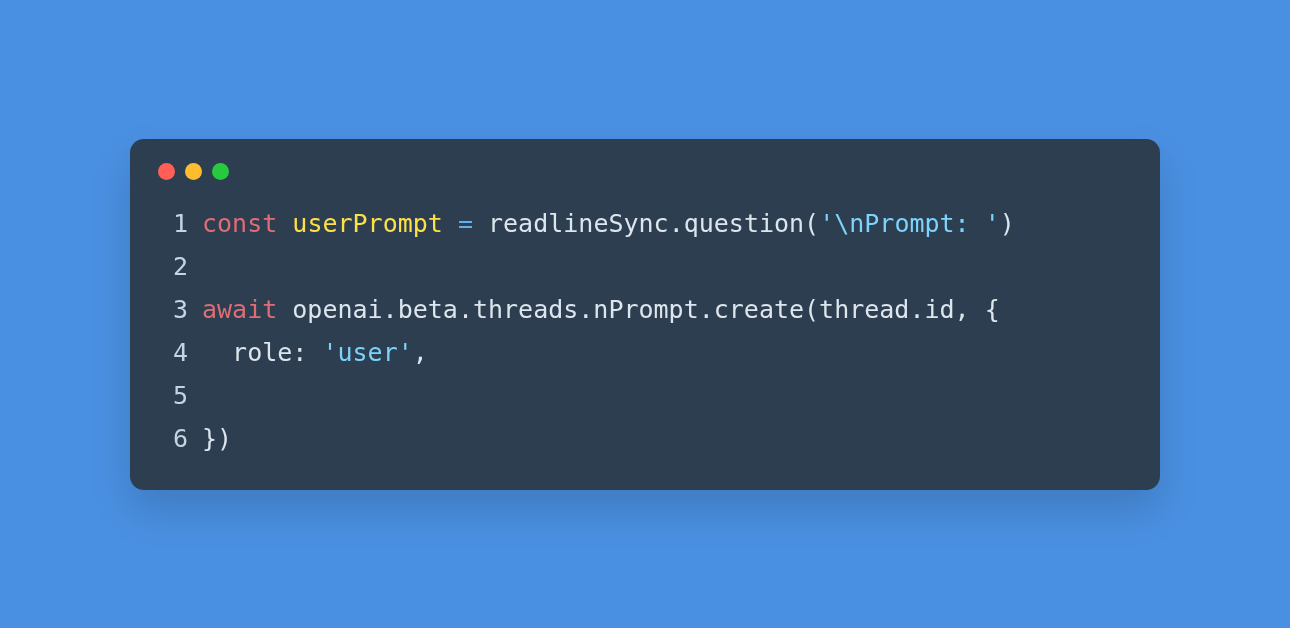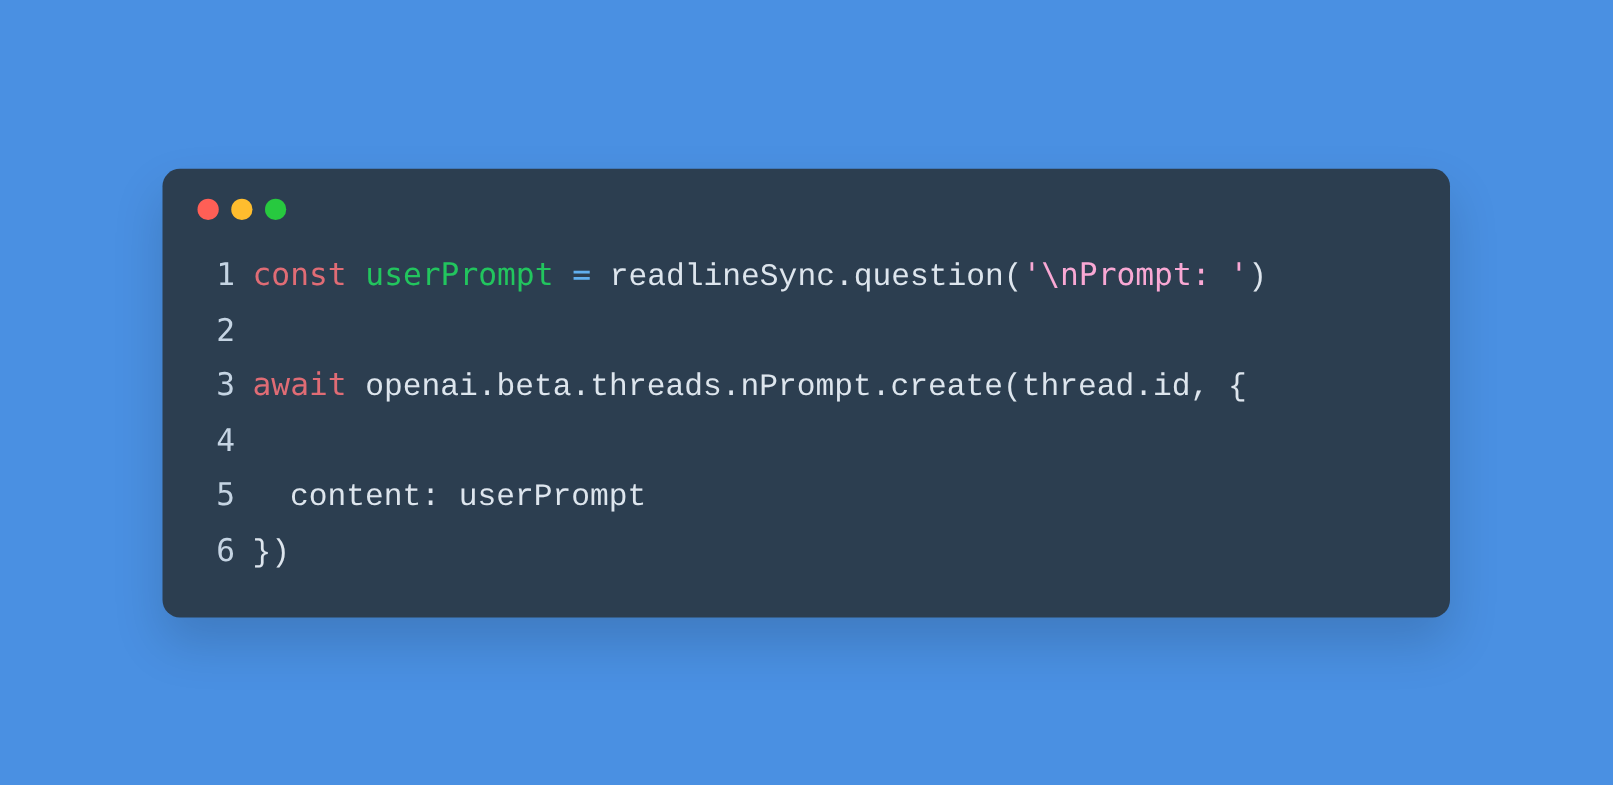--- a/index.html
+++ b/index.html
@@ -51,35 +51,35 @@
       width: 30px;
       text-align: right;
       margin-right: 14px;
       flex-shrink: 0;
       user-select: none;
     }
     .code-content {
       color: #dde5ed;
     }
     .tk-keyword { color: #e06c75; margin-top: 35px; }
-    .tk-ident-decl { color: #22c55e; text-align: right; }
+    .tk-ident-decl { color: #fde047; text-align: right; }
     .tk-operator { color: #61afef; }
-    .tk-string { color: #f9a8d4; text-align: center; }
-    .tk-plain { color: #dde5ed; font-family: Liberation Mono, monospace; }
+    .tk-string { color: #7dd3fc; text-align: center; }
+    .tk-plain { color: #dde5ed; }
   </style>
 </head>
 <body>
 
 <div class="code-window">
   <div class="traffic-lights">
     <div class="traffic-light red"></div>
     <div class="traffic-light yellow"></div>
     <div class="traffic-light green"></div>
   </div>
   <div class="code-area" id="code-area">
       <div class="code-line"><span class="line-number">1</span><span class="code-content"><span class="tk-keyword">const</span><span class="tk-plain"> </span><span class="tk-ident-decl">userPrompt</span><span class="tk-plain"> </span><span class="tk-operator">=</span><span class="tk-plain"> readlineSync.question(</span><span class="tk-string">'\nPrompt: '</span><span class="tk-plain">)</span></span></div>
       <div class="code-line"><span class="line-number">2</span><span class="code-content">&nbsp;</span></div>
       <div class="code-line"><span class="line-number">3</span><span class="code-content"><span class="tk-keyword">await</span><span class="tk-plain"> openai.beta.threads.nPrompt.create(thread.id, {</span></span></div>
-      <div class="code-line"><span class="line-number">4</span></div>
-      <div class="code-line"><span class="line-number">5</span><span class="code-content"><span class="tk-plain">  content: userPrompt</span></span></div>
+      <div class="code-line"><span class="line-number">4</span><span class="code-content"><span class="tk-plain">  role: </span><span class="tk-string">'user'</span><span class="tk-plain">,</span></span></div>
+      <div class="code-line"><span class="line-number">5</span></div>
       <div class="code-line"><span class="line-number">6</span><span class="code-content"><span class="tk-plain">})</span></span></div>
     </div>
 </div>
 
 </body></html>

